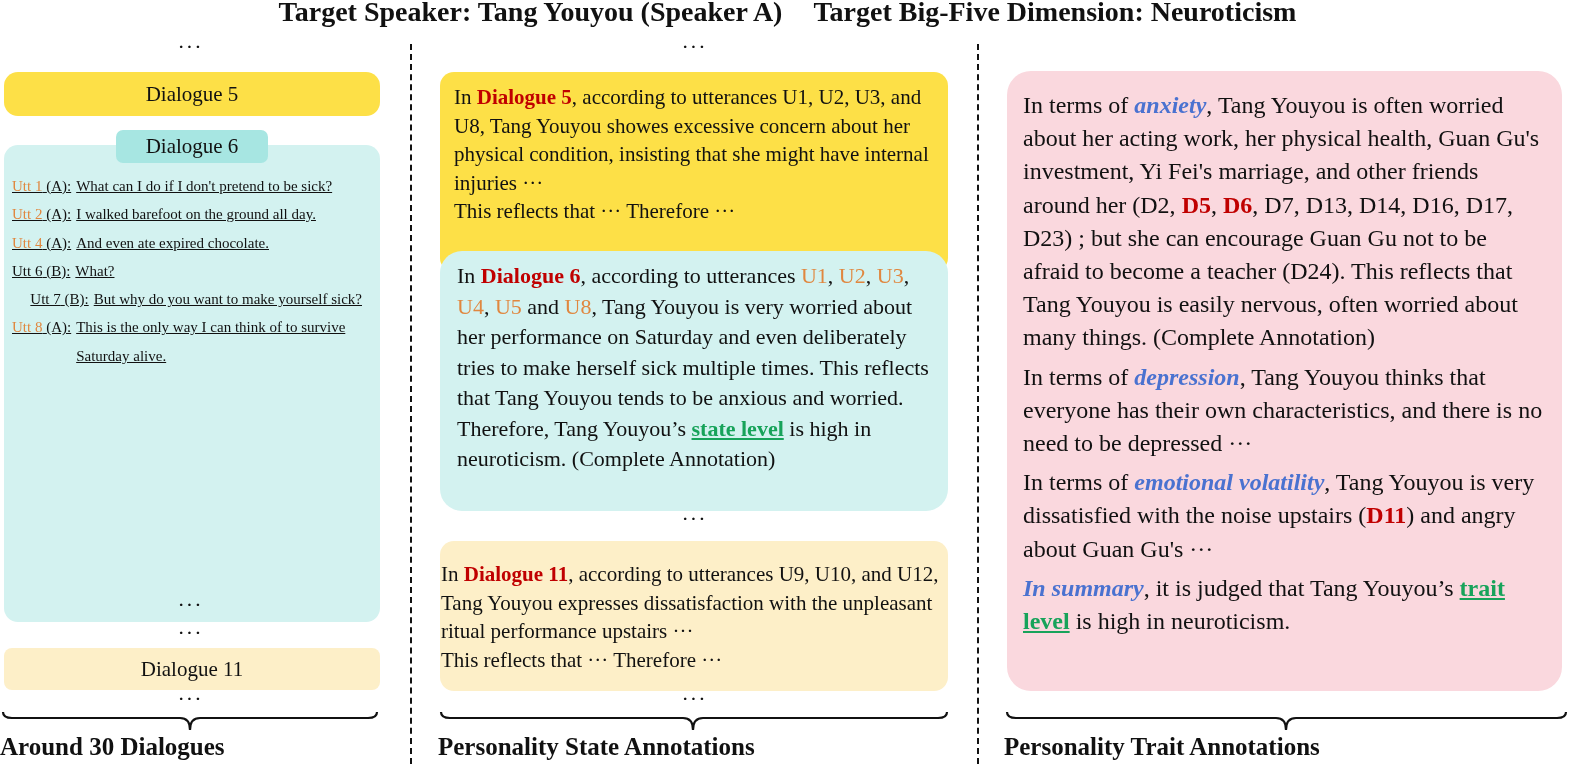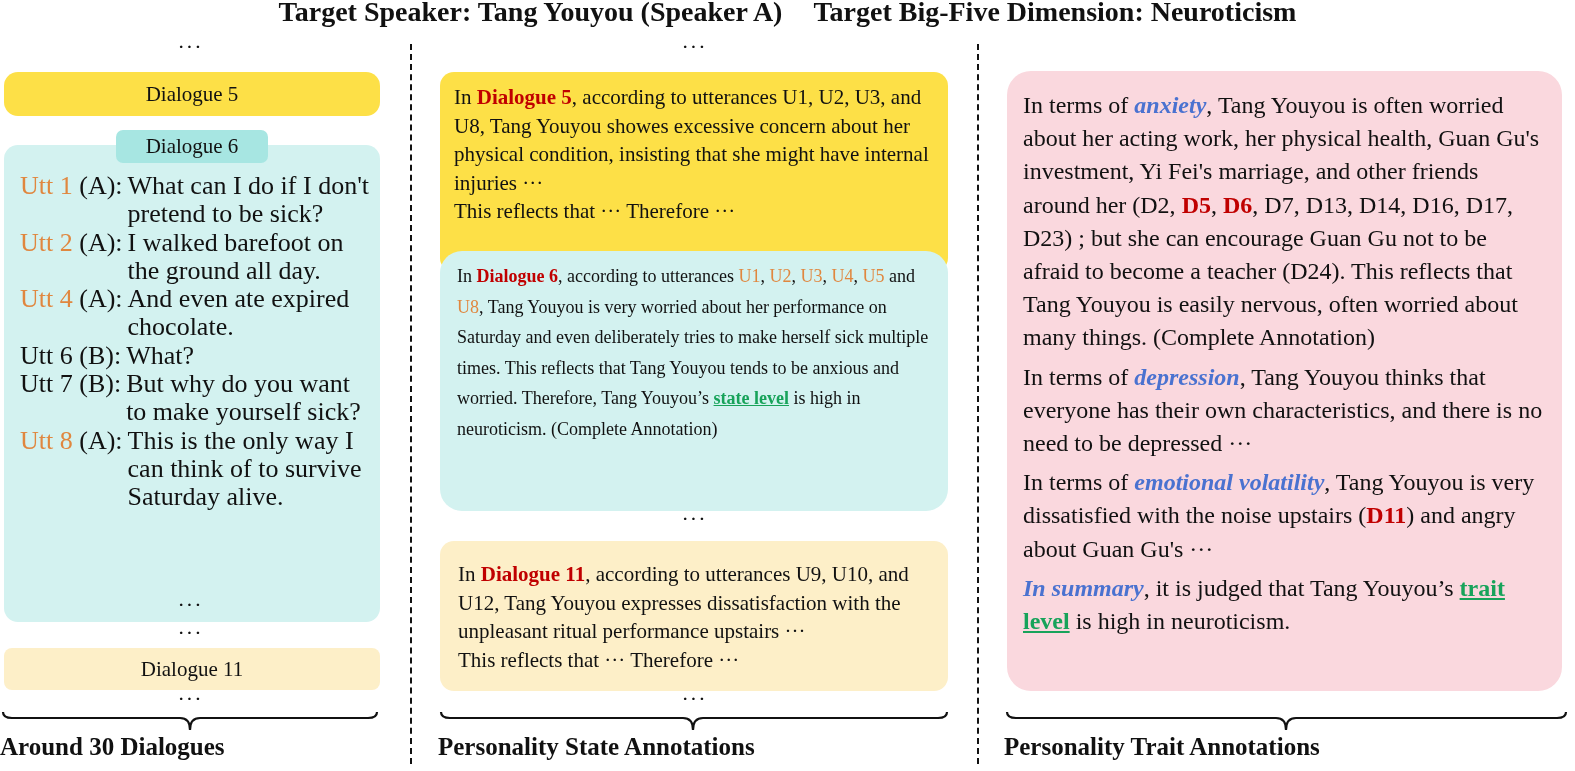--- a/index.html
+++ b/index.html
@@ -17,21 +17,21 @@
     position: absolute; top: 44px; height: 720px; width: 0;
     border-left: 2.5px dashed #111;
   }
   .box { position: absolute; border-radius: 14px; box-sizing: border-box; }
   .purple { background: #fde047; }
   .teal { background: #d3f2f0; }
   .teal-tab { background: #a7e6e2; }
   .yellow { background: #fdefc8; }
   .pink { background: #fad8de; }
   .dlg-label { font-size: 21px; text-align: center; }
-  .utts { position: absolute; left: 20px; top: 172px; font-size: 26px; line-height: 28.3px; }
+  .utts { position: absolute; left: 12px; top: 172px; font-size: 15px; line-height: 28.3px; text-decoration: underline; }
   .utt { display: flex; }
   .utt .who { white-space: nowrap; }
   .utt .txt { padding-left: 5px; }
   .orange { color: #e0873f; }
   .red { color: #c00000; font-weight: bold; }
   .blue { color: #4a72d0; font-weight: bold; font-style: italic; }
   .green { color: #17a35a; font-weight: bold; text-decoration: underline; }
   .para { font-size: 21px; line-height: 28.6px; }
   .trait p { margin: 0 0 6px 0; font-size: 24px; line-height: 33.2px; }
   .brace { position: absolute; }
@@ -69,21 +69,21 @@
     <span class="txt">I walked barefoot on the ground all day.</span>
   </div>
   <div class="utt" style="width:350px;">
     <span class="who"><span class="orange">Utt 4</span> <span>(A):</span></span>
     <span class="txt">And even ate expired chocolate.</span>
   </div>
   <div class="utt" style="width:350px;">
     <span class="who"><span>Utt 6</span> <span>(B):</span></span>
     <span class="txt">What?</span>
   </div>
-  <div class="utt" style="width:350px;">
+  <div class="utt" style="width:350px;justify-content:flex-end;">
     <span class="who"><span>Utt 7</span> <span>(B):</span></span>
     <span class="txt">But why do you want to make yourself sick?</span>
   </div>
   <div class="utt" style="width:350px;">
     <span class="who"><span class="orange">Utt 8</span> <span>(A):</span></span>
     <span class="txt">This is the only way I can think of to survive Saturday alive.</span>
   </div>
 </div>
 <div class="dots" style="left:0;width:380px;top:594px;">···</div>
 <div class="dots" style="left:0;width:380px;top:622px;">···</div>
@@ -98,27 +98,27 @@
 </svg>
 <div class="footer" style="left:0;width:385px;">Around 30 Dialogues</div>
 
 <div class="dots" style="left:440px;width:508px;top:36px;">···</div>
 
 <div class="box purple para" style="left:440px;top:72px;width:508px;height:200px;padding:11px 14px;">
   <span>In </span><span class="red">Dialogue 5</span><span>, according to utterances U1, U2, U3, and U8, Tang Youyou showes excessive concern about her physical condition, insisting that she might have internal injuries ···</span><br>
   <span>This reflects that ··· Therefore ···</span>
 </div>
 
-<div class="box teal" style="left:440px;top:251px;width:508px;height:260px;padding:10px 17px;font-size:18px;line-height:30.5px;border-radius:22px;">
+<div class="box teal" style="left:440px;top:251px;width:508px;height:260px;padding:10px 17px;font-size:22px;line-height:30.5px;border-radius:22px;">
   <span>In </span><span class="red">Dialogue 6</span><span>, according to utterances </span><span class="orange">U1</span><span>, </span><span class="orange">U2</span><span>, </span><span class="orange">U3</span><span>, </span><span class="orange">U4</span><span>, </span><span class="orange">U5</span><span> and </span><span class="orange">U8</span><span>, Tang Youyou is very worried about her performance on Saturday and even deliberately tries to make herself sick multiple times. This reflects that Tang Youyou tends to be anxious and worried. Therefore, Tang Youyou’s </span><span class="green">state level</span><span> is high in neuroticism. (Complete Annotation)</span>
 </div>
 
 <div class="dots" style="left:440px;width:508px;top:508px;">···</div>
 
-<div class="box yellow para" style="left:440px;top:541px;width:508px;height:150px;padding:19px 18px;">
+<div class="box yellow para" style="left:440px;top:541px;width:508px;height:150px;padding:19px 1px;">
   <span>In </span><span class="red">Dialogue 11</span><span>, according to utterances U9, U10, and U12, Tang Youyou expresses dissatisfaction with the unpleasant ritual performance upstairs ···</span><br>
   <span>This reflects that ···   Therefore ···</span>
 </div>
 <div class="dots" style="left:440px;width:508px;top:688px;">···</div>
 
 <svg class="brace" style="left:438px;top:708px;" width="515" height="26">
   <path d="M3,4 Q3,10 12,10 L245,10 Q255,10 255,22 Q255,10 265,10 L500,10 Q509,10 509,4" fill="none" stroke="#111" stroke-width="2.2"></path>
 </svg>
 <div class="footer" style="left:438px;width:515px;">Personality State Annotations</div>
 

